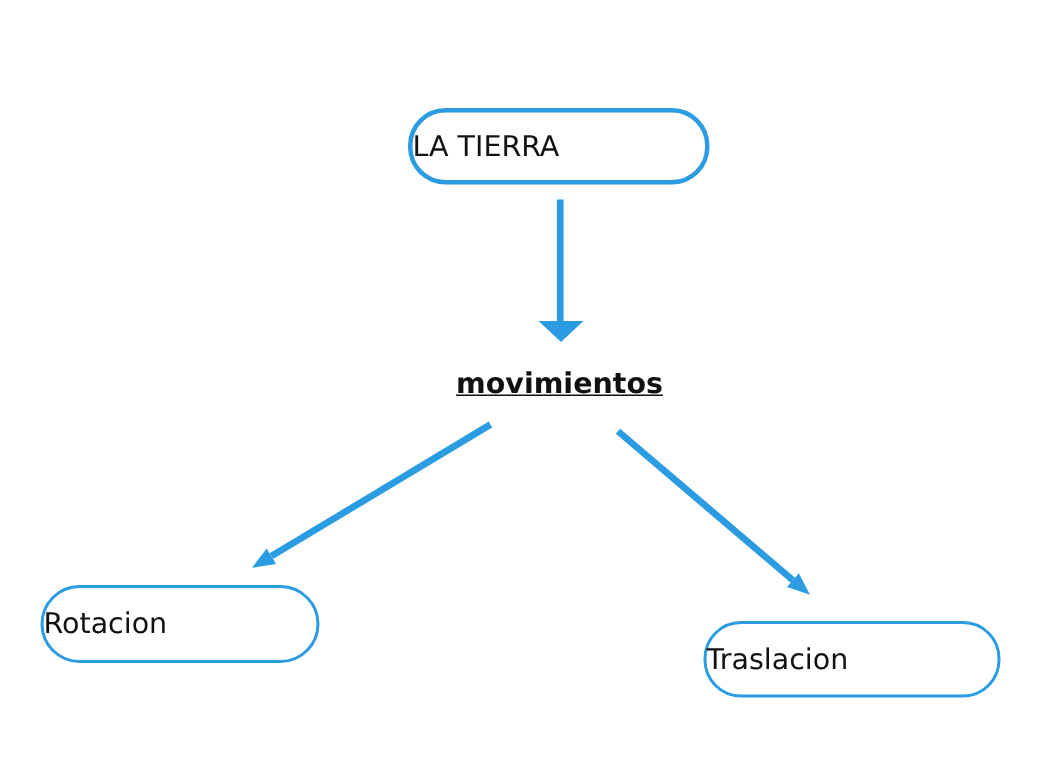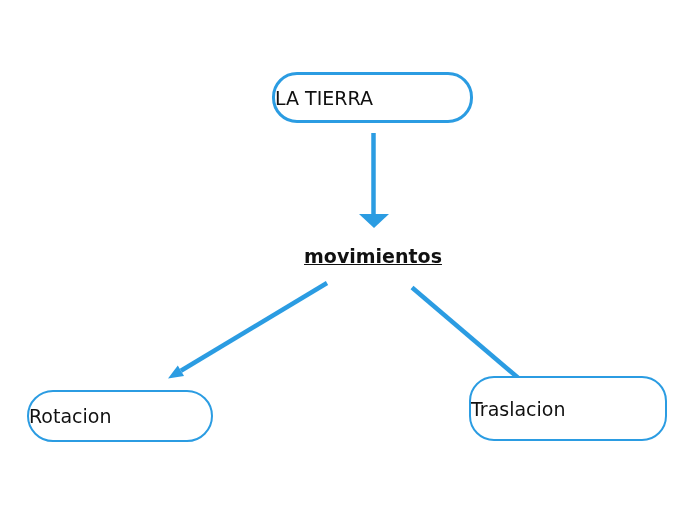--- a/index.html
+++ b/index.html
@@ -57,23 +57,23 @@
     left: 27px;
     top: 380px;
     width: 186px;
     height: 52px;
     border-width: 2.5px;
     border-radius: 26px;
     margin-top: 10px;
   }
   .node-traslacion {
     left: 469px;
-    top: 376px;
+    top: 414px;
     width: 198px;
-    height: 65px;
+    height: 51px;
     border-width: 2.5px;
     border-radius: 25px;
   }
   .node-plain {
     position: absolute;
     left: 273px;
     top: 243px;
     width: 200px;
     height: 26px;
     display: flex;

